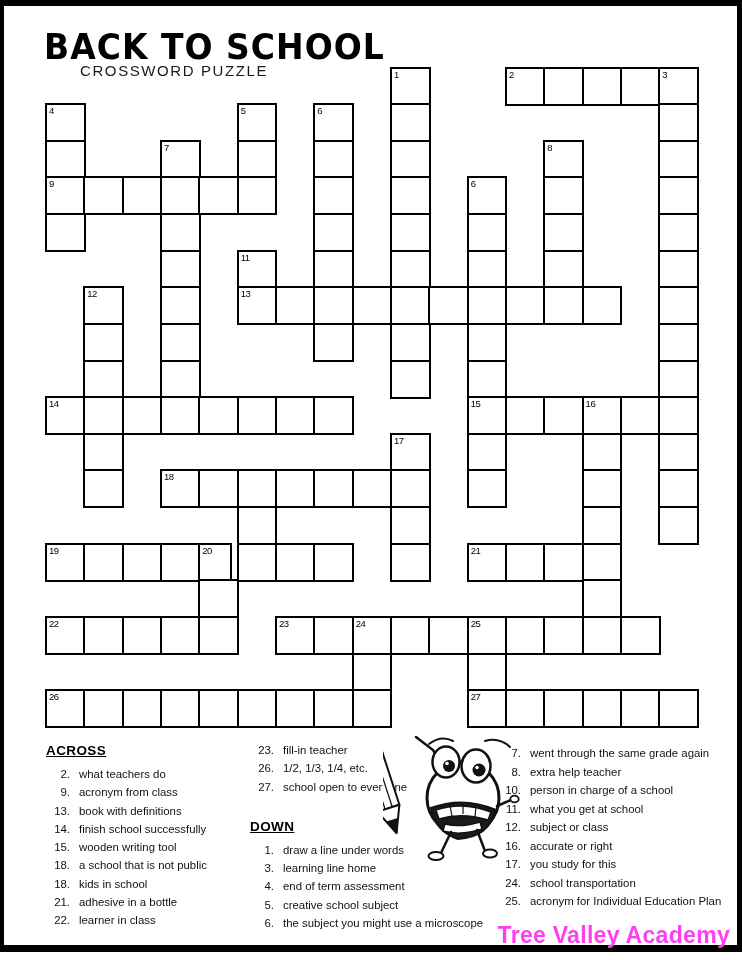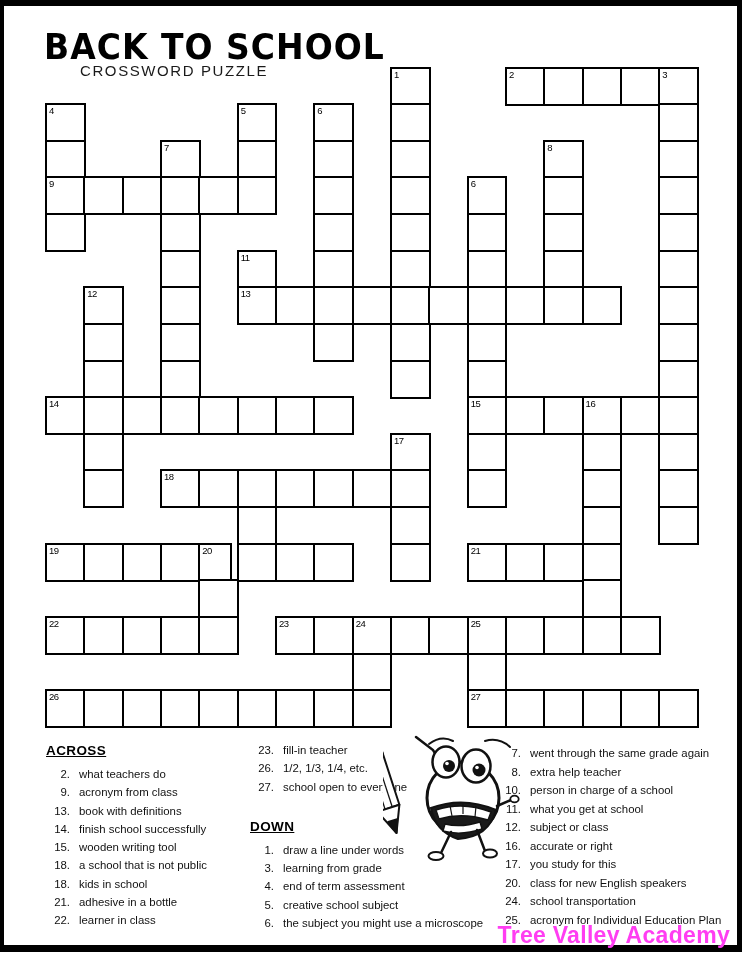--- a/index.html
+++ b/index.html
@@ -322,21 +322,21 @@
       </div>
     <div class="clue-head down-head">DOWN</div>
     <div>
 
     <div class="clue">
         <span class="n">1.</span>
         <span class="t">draw a line under words</span>
       </div>
         <div class="clue">
         <span class="n">3.</span>
-        <span class="t">learning from grade</span>
+        <span class="t">learning line home</span>
       </div>
         <div class="clue">
         <span class="n">4.</span>
         <span class="t">end of term assessment</span>
       </div>
         <div class="clue">
         <span class="n">5.</span>
         <span class="t">creative school subject</span>
       </div>
         <div class="clue">
@@ -369,24 +369,20 @@
         <span class="n">12.</span>
         <span class="t">subject or class</span>
       </div>
         <div class="clue">
         <span class="n">16.</span>
         <span class="t">accurate or right</span>
       </div>
         <div class="clue">
         <span class="n">17.</span>
         <span class="t">you study for this</span>
-      </div>
-        <div class="clue">
-        <span class="n">20.</span>
-        <span class="t">class for new English speakers</span>
       </div>
         <div class="clue">
         <span class="n">24.</span>
         <span class="t">school transportation</span>
       </div>
         <div class="clue">
         <span class="n">25.</span>
         <span class="t">acronym for Individual Education Plan</span>
       </div>
       </div>

